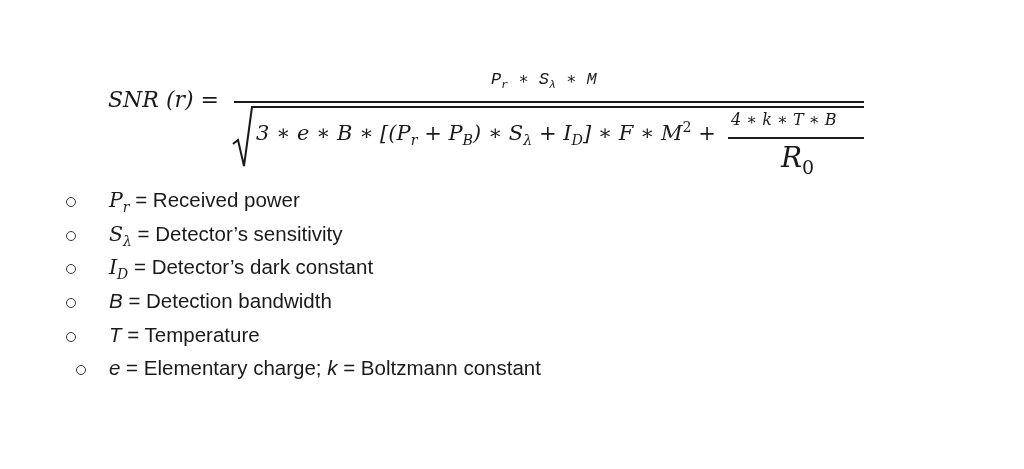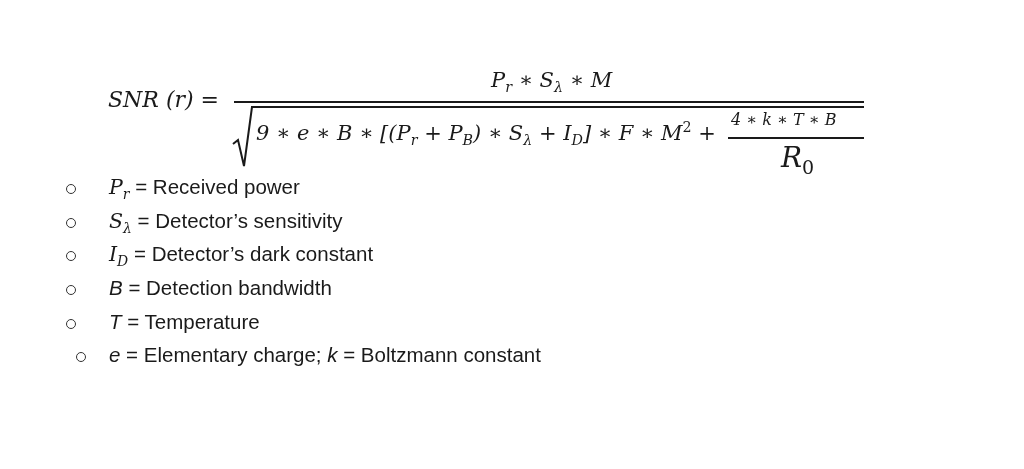--- a/index.html
+++ b/index.html
@@ -1,33 +1,33 @@
 <!DOCTYPE html>
 <html><head>
 <meta charset="utf-8">
 <style>
   html, body { margin: 0; padding: 0; background: #ffffff; }
   body { width: 1024px; height: 469px; position: relative; overflow: hidden; color: #1a1a1a; }
   .math { font-family: "DejaVu Serif", "Liberation Serif", serif; font-style: italic; }
   .up { font-style: normal; }
   .abs { position: absolute; white-space: nowrap; }
   .eq-lhs { left: 108px; top: 87px; font-size: 22px; }
-  .numer { left: 491px; top: 68px; font-size: 21px; }
+  .numer { left: 491px; top: 68px; font-size: 17px; font-family: Liberation Mono, monospace; }
   .bar-main { position: absolute; left: 234px; top: 101px; width: 630px; height: 2px; background: #1a1a1a; }
   .sqrt-line { position: absolute; left: 251px; top: 106px; width: 613px; height: 2px; background: #1a1a1a; }
   .sqrt-sign { position: absolute; left: 232px; top: 106px; width: 22px; height: 62px; }
   .denom { left: 256px; top: 121px; font-size: 21px; }
   .inner-num { left: 731px; top: 110px; font-size: 16px; }
   .inner-bar { position: absolute; left: 728px; top: 137px; width: 136px; height: 2px; background: #1a1a1a; }
   .inner-den { left: 781px; top: 141px; font-size: 28px; }
   sub, sup { font-size: 0.68em; line-height: 0; }
   sub { vertical-align: -0.35em; }
   sup { vertical-align: 0.55em; }
 
-  .defs { position: absolute; left: 0; top: 175px; width: 1024px; margin: 0; padding: 0; list-style: none; }
+  .defs { position: absolute; left: 0; top: 188px; width: 1024px; margin: 0; padding: 0; list-style: none; }
   .def-item { position: relative; height: 33.7px; font-family: "Liberation Sans", sans-serif; font-size: 20.5px; }
   .bullet { position: absolute; left: 66px; top: 9px; width: 10px; height: 10px; border: 1.3px solid #333; border-radius: 50%; box-sizing: border-box; }
   .def-item:last-child .bullet { left: 76px; }
   .def-text { position: absolute; left: 109px; top: 0; white-space: nowrap; }
   .sym { font-family: "DejaVu Serif", "Liberation Serif", serif; font-style: italic; }
   .sym-sans { font-family: "Liberation Sans", sans-serif; font-style: italic; }
 </style>
 </head>
 <body>
 
@@ -38,21 +38,21 @@
     <span>P</span><sub>r</sub><span class="up"> ∗ </span><span>S</span><sub>λ</sub><span class="up"> ∗ </span><span>M</span>
   </div>
 
   <div class="bar-main"></div>
   <div class="sqrt-line"></div>
   <svg class="sqrt-sign" viewBox="0 0 22 62">
     <polyline points="1,38 6,34 12,60 20,1" fill="none" stroke="#1a1a1a" stroke-width="2"></polyline>
   </svg>
 
   <div class="abs math denom">
-    <span>9 ∗ e ∗ B ∗ [(</span><span>P</span><sub>r</sub><span class="up"> + </span><span>P</span><sub>B</sub><span>) ∗ </span><span>S</span><sub>λ</sub><span class="up"> +  </span><span>I</span><sub>D</sub><span>] ∗ F ∗ M</span><sup class="up">2</sup><span class="up"> +</span>
+    <span>3 ∗ e ∗ B ∗ [(</span><span>P</span><sub>r</sub><span class="up"> + </span><span>P</span><sub>B</sub><span>) ∗ </span><span>S</span><sub>λ</sub><span class="up"> +  </span><span>I</span><sub>D</sub><span>] ∗ F ∗ M</span><sup class="up">2</sup><span class="up"> +</span>
   </div>
 
   <div class="abs math inner-num">4 ∗ k ∗ T ∗ B</div>
   <div class="inner-bar"></div>
   <div class="abs math inner-den">
     <span>R</span><sub class="up">0</sub>
   </div>
 </div>
 
 <ul class="defs">

